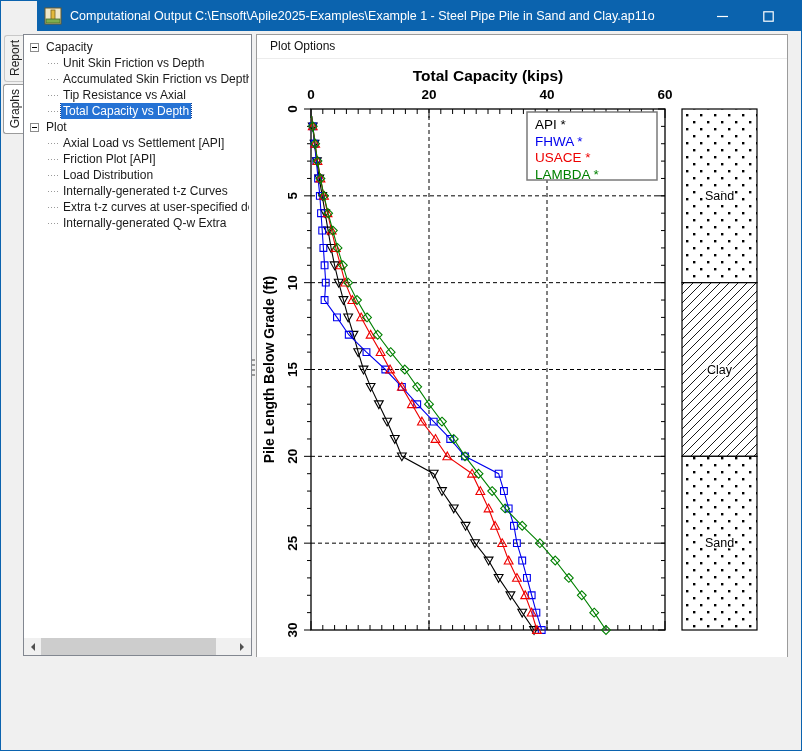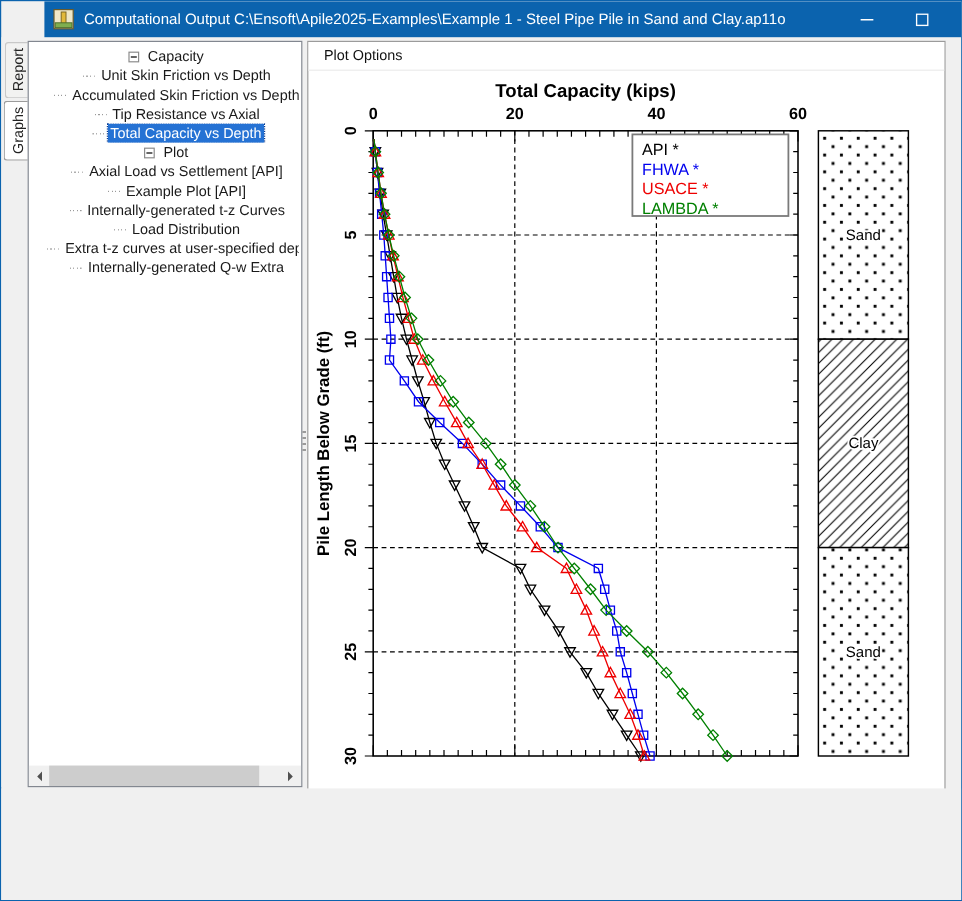--- a/index.html
+++ b/index.html
@@ -20,21 +20,21 @@
           border-radius:3px 0 0 3px; display:flex; align-items:center; justify-content:center; }
   .vtab span { writing-mode:vertical-rl; transform:rotate(180deg); font-size:12px; color:#222; }
   .vtab.active { left:2px; width:22px; background:#ffffff; border-color:#9b9b9b; }
   .tab-report { top:4px;  height:47px; }
   .tab-graphs { top:53px; height:50px; }
 
   
   .tree-panel { position:absolute; left:22px; top:33px; width:229px; height:622px; background:#fff;
                 border:1px solid #828790; overflow:hidden; font-size:12px; color:#1a1a1a; }
   .tree { position:absolute; left:4px; top:4px; right:2px; }
-  .trow { height:16px; line-height:16px; white-space:nowrap; display:flex; align-items:center; overflow:hidden;justify-content:center; }
+  .trow { height:16px; line-height:16px; white-space:nowrap; display:flex; align-items:center; overflow:hidden; }
   .expander { position:relative; width:9px; height:9px; border:1px solid #8c8c8c; background:#fff; margin:0 5px 0 2px; flex:none; }
   .expander::before { content:""; position:absolute; left:1px; top:3px; width:5px; height:1px; background:#000; }
   .stub { width:10px; height:1px; margin-left:20px; margin-right:3px; flex:none;
           background:repeating-linear-gradient(90deg,#9a9a9a 0 1px,transparent 1px 3px); }
   .tlabel { padding:0 2px; }
   .trow.selected .tlabel { background:#2572d4; color:#fff; outline:1px dotted #0b3c91; }
 
   
   .hscroll { position:absolute; left:0; bottom:0; width:100%; height:17px; background:#f0f0f0; }
   .harrow { position:absolute; top:0; width:17px; height:17px; display:flex; align-items:center; justify-content:center; }
@@ -121,29 +121,29 @@
       <div class="trow">
         <span class="expander"></span>
         <span class="tlabel">Plot</span>
       </div>
       <div class="trow">
           <span class="stub"></span>
           <span class="tlabel">Axial Load vs Settlement [API]</span>
         </div>
       <div class="trow">
           <span class="stub"></span>
-          <span class="tlabel">Example Plot [API]</span>
+          <span class="tlabel">Friction Plot [API]</span>
+        </div>
+      <div class="trow">
+          <span class="stub"></span>
+          <span class="tlabel">Load Distribution</span>
         </div>
       <div class="trow">
           <span class="stub"></span>
           <span class="tlabel">Internally-generated t-z Curves</span>
-        </div>
-      <div class="trow">
-          <span class="stub"></span>
-          <span class="tlabel">Load Distribution</span>
         </div>
       <div class="trow">
           <span class="stub"></span>
           <span class="tlabel">Extra t-z curves at user-specified dept</span>
         </div>
       <div class="trow">
           <span class="stub"></span>
           <span class="tlabel">Internally-generated Q-w Extra</span>
         </div>
     </div>

